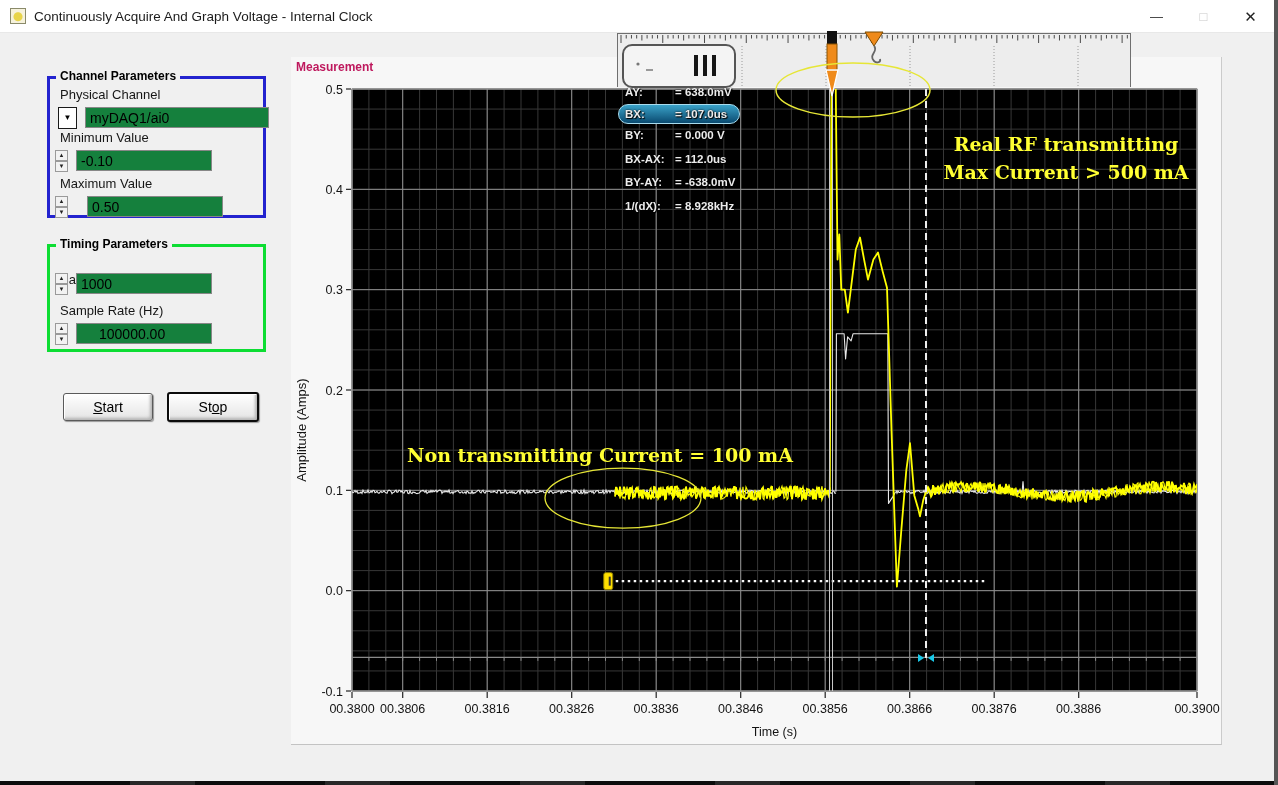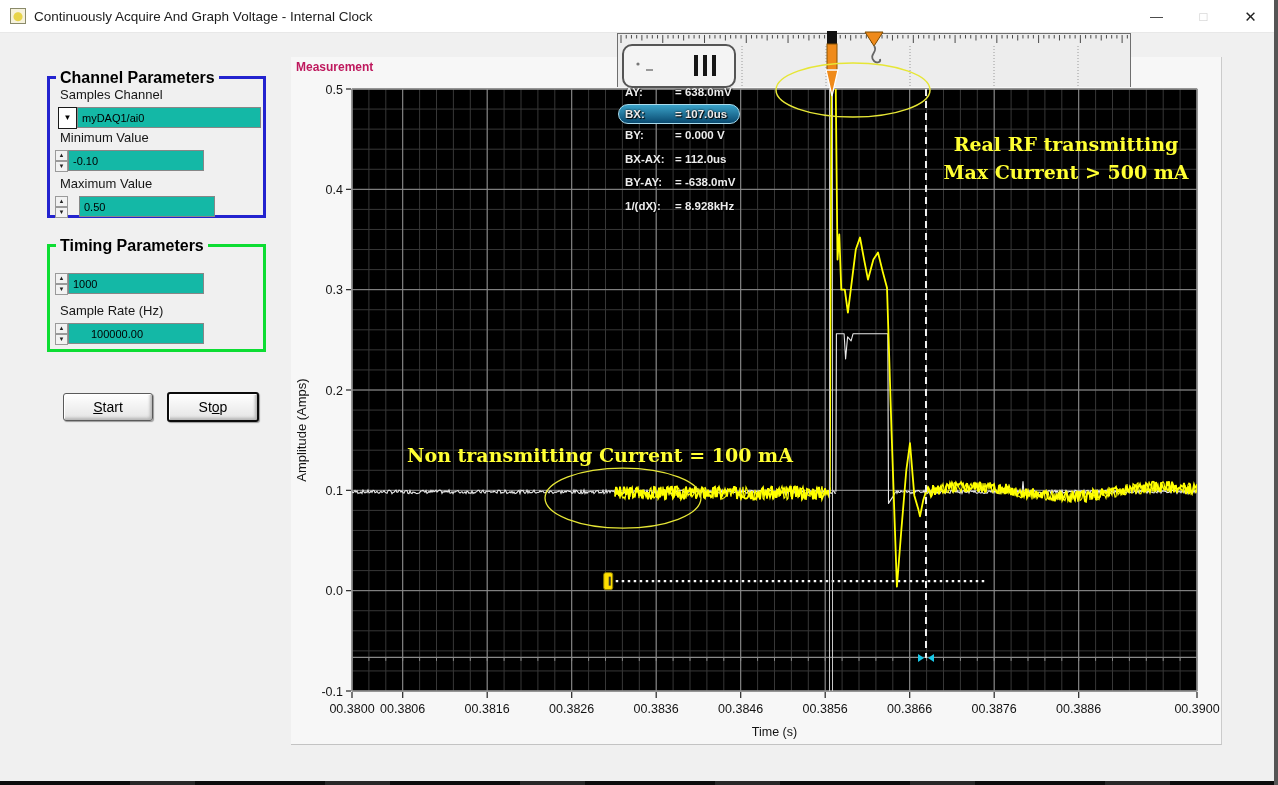--- a/index.html
+++ b/index.html
@@ -17,24 +17,24 @@
   .wc{ width:47px; height:33px; border:none; background:transparent; font-size:13px;
     color:#333; font-family:inherit; text-align:center; }
   .wc.max{ color:#c9c9c9; }
   .wc.close{ font-size:15px; color:#222; }
 
   
   .group{ position:absolute; width:219px; }
   .g-channel{ left:47px; top:76px; height:142px; border:3px solid #2323cf; }
   .g-timing{ left:47px; top:244px; height:108px; border:3px solid #0ddd33; }
   .group-label{ position:absolute; top:-10px; left:6px; background:#f0f0f0; padding:0 4px;
-    font-weight:bold; font-size:16px; color:#000; white-space:nowrap; }
+    font-weight:bold; font-size:12px; color:#000; white-space:nowrap; }
   .ctl-label{ position:absolute; font-size:13px; color:#161616; white-space:nowrap; }
-  .fieldbox{ position:absolute; height:21px; border:1px solid #878787; background:#14b8a6;
-    font-size:11px; font-family:inherit; color:#000; padding:0 4px; width:136px; }
+  .fieldbox{ position:absolute; height:21px; border:1px solid #878787; background:#15803d;
+    font-size:14px; font-family:inherit; color:#000; padding:0 4px; width:136px;margin-left:8px; }
   .combo-btn{ position:absolute; width:19px; height:22px; border:1px solid #1a1a1a; background:#fff;
     font-size:8px; line-height:20px; text-align:center; color:#000; padding:0; }
   .spin{ position:absolute; width:13px; height:22px; display:flex; flex-direction:column; }
   .spin button{ flex:1; font-size:6px; line-height:5px; border:1px solid #9a9a9a; background:#f2f2f2;
     padding:0; color:#222; }
   .pushbtn{ position:absolute; background:linear-gradient(#ffffff,#e4e4e4); border:1px solid #5a5a5a;
     border-radius:3px; box-shadow:inset 1px 1px 0 #fff, inset -2px -2px 3px #b4b4b4, 1px 1px 1px #9a9a9a;
     font-size:14px; color:#000; font-family:inherit; }
   .pushbtn.start{ left:63px; top:393px; width:90px; height:28px; }
   .pushbtn.stop{ left:167px; top:392px; width:92px; height:30px; border:2px solid #0c0c0c; }
@@ -74,21 +74,21 @@
     <span class="win-title">Continuously Acquire And Graph Voltage - Internal Clock</span>
     <div class="win-controls">
       <button class="wc min">—</button>
       <button class="wc max">□</button>
       <button class="wc close">✕</button>
     </div>
   </div>
 
   <div class="group g-channel">
     <span class="group-label">Channel Parameters</span>
-    <span class="ctl-label" style="left:10px; top:8px;">Samples Channel</span>
+    <span class="ctl-label" style="left:10px; top:8px;">Physical Channel</span>
     <button class="combo-btn" style="left:8px; top:28px;">▼</button>
     <input class="fieldbox" style="left: 27px; top: 28px; width: 184px;" value="myDAQ1/ai0">
     <span class="ctl-label" style="left:10px; top:51px;">Minimum Value</span>
     <div class="spin" style="left:5px; top:71px;">
       <button>▲</button>
       <button>▼</button>
     </div>
     <input class="fieldbox" style="left: 18px; top: 71px;" value="-0.10">
     <span class="ctl-label" style="left:10px; top:97px;">Maximum Value</span>
     <div class="spin" style="left:5px; top:117px;">

